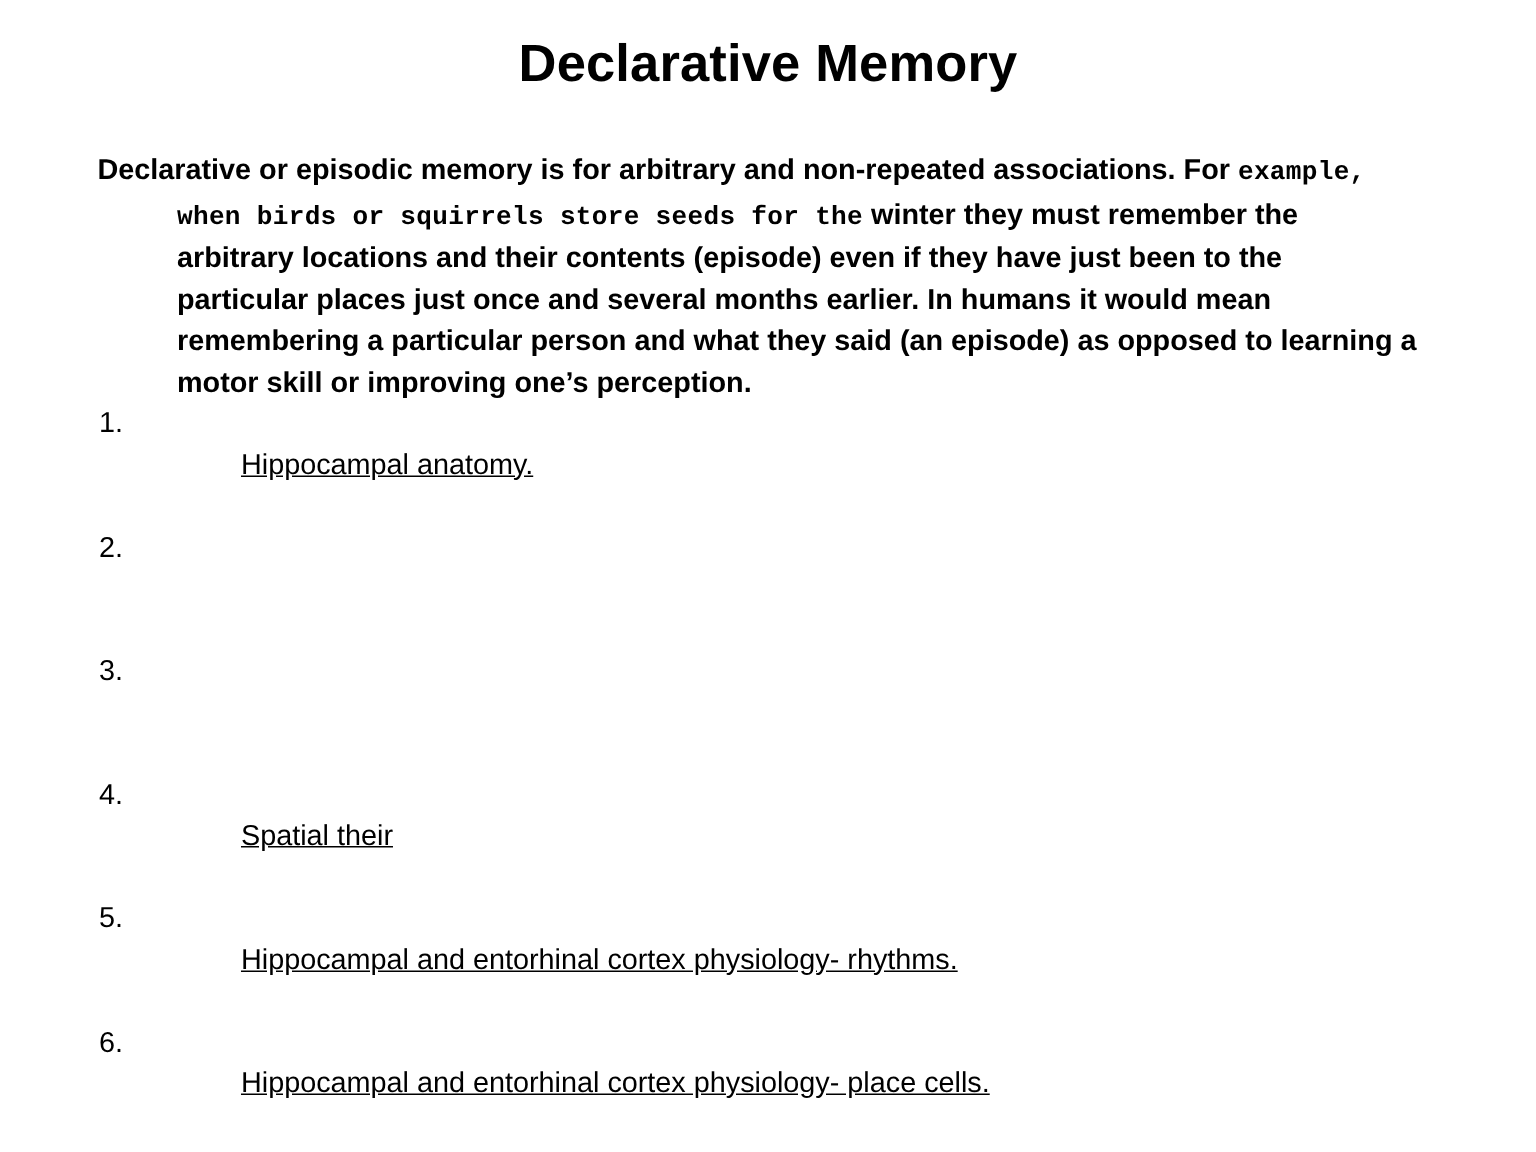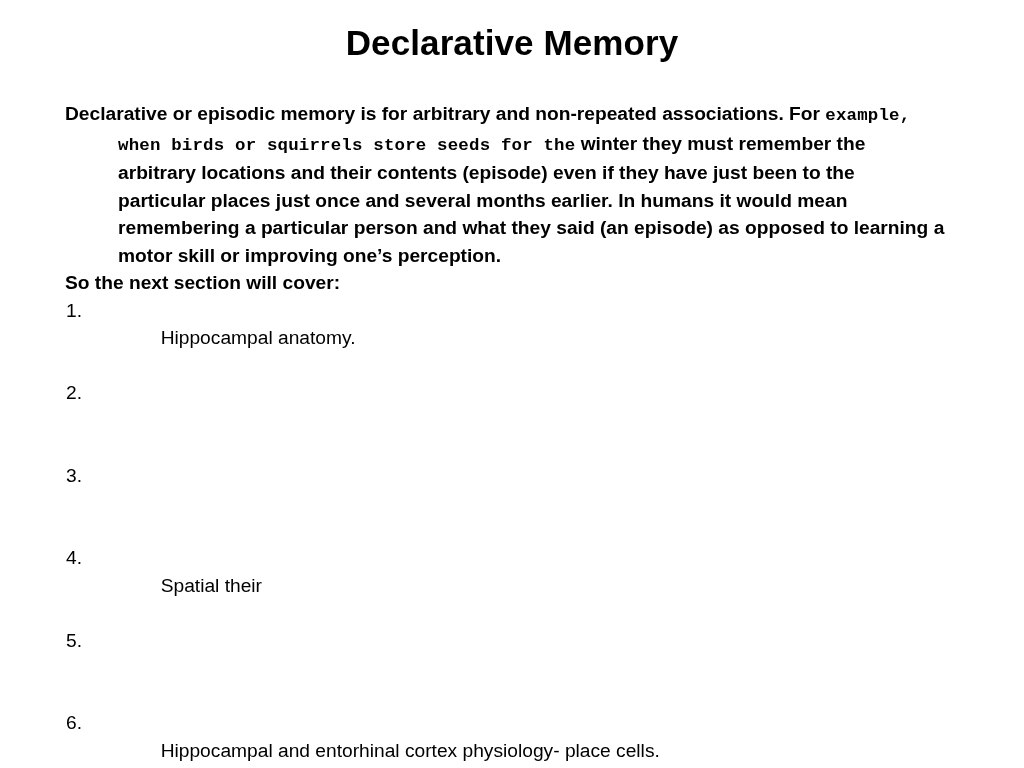--- a/index.html
+++ b/index.html
@@ -82,55 +82,53 @@
     position: absolute;
     left: 1px;
     top: 0;
     width: 48px;
     text-align: left;
     font-size: 19.2px;
     line-height: 27.5px;
   }
   .num-text {
     display: inline;
+    text-decoration: underline;
   }
 </style>
 </head>
 <body>
 
 <div class="slide">
 
   <h1 class="slide-title">Declarative Memory</h1>
 
   <div class="body-block">
 
     <p class="para">
       <span>Declarative or episodic memory is for arbitrary and non-repeated associations. For </span><span class="mono">example, when birds or squirrels store seeds for the</span><span> winter they must remember the arbitrary locations and their contents (episode) even if they have just been to the particular places just once and several months earlier. In humans it would mean remembering a particular person and what they said (an episode) as opposed to learning a motor skill or improving one’s perception.</span>
     </p>
 
 
-    <p class="para">
-      <span>So the next section will cover:</span>
-    </p>
 
     <ol class="num-list">
       <li class="num-item">
         <span class="num-marker">1.</span><span class="num-text">Hippocampal anatomy.</span>
       </li>
       <li class="num-item">
         <span class="num-marker">2.</span>
       </li>
       <li class="num-item">
         <span class="num-marker">3.</span>
       </li>
       <li class="num-item">
         <span class="num-marker">4.</span><span class="num-text">Spatial their</span>
       </li>
       <li class="num-item">
-        <span class="num-marker">5.</span>
+        <span class="num-marker">5.</span><span class="num-text">Hippocampal and entorhinal cortex physiology- rhythms.</span>
       </li>
       <li class="num-item">
         <span class="num-marker">6.</span><span class="num-text">Hippocampal and entorhinal cortex physiology- place cells.</span>
       </li>
 
     </ol>
 
   </div>
 </div>
 

